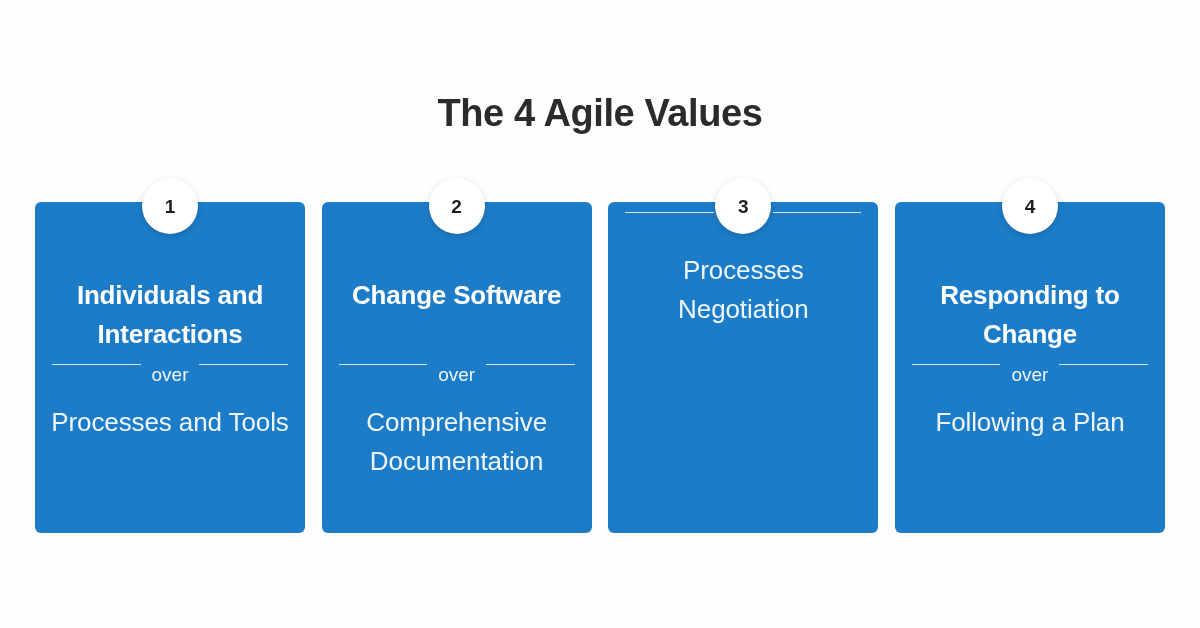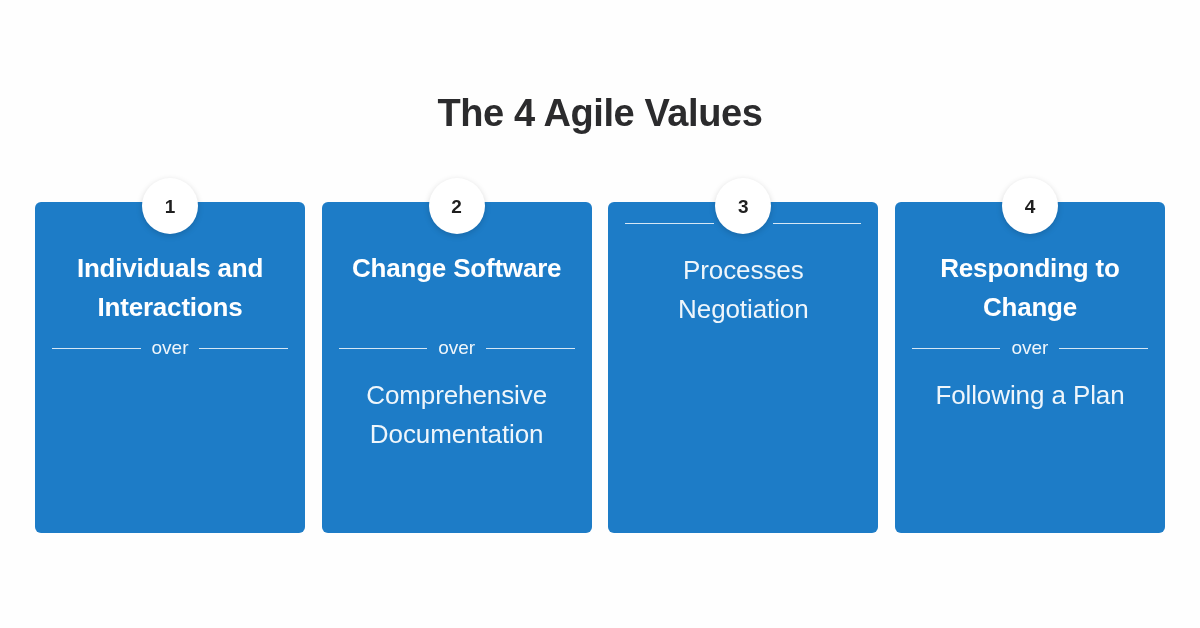--- a/index.html
+++ b/index.html
@@ -78,40 +78,39 @@
     align-items: center;
     justify-content: center;
     font-size: 19px;
     font-weight: 700;
     color: #1f1f1f;
     line-height: 1;
     z-index: 3;
   }
 
   .card-heading {
-    margin-top: 47px;
+    margin-top: 74px;
     width: 100%;
     text-align: center;
     font-size: 26px;
     font-weight: 700;
     line-height: 39px;
     color: #ffffff;
     letter-spacing: -0.2px;
     min-height: 78px;
     display: flex;
     align-items: flex-start;
     justify-content: center;
   }
 
   .card-divider {
     margin-top: 10px;
     width: 236px;
     display: flex;
     flex-direction: row;
-    align-items: center;
     justify-content: center;
     gap: 11px;
   }
   .divider-rule {
     flex: 1 1 auto;
     height: 1px;
     background: rgba(255, 255, 255, 0.82);
   }
   .divider-word {
     flex: 0 0 auto;
@@ -142,20 +141,21 @@
   <div class="cards-row">
 
     <div class="value-card">
       <div class="card-badge">1</div>
       <div class="card-heading">Individuals and Interactions</div>
       <div class="card-divider">
         <span class="divider-rule"></span>
         <span class="divider-word">over</span>
         <span class="divider-rule"></span>
       </div>
+      <div class="card-subtext">Processes and Tools</div>
     </div>
 
     <div class="value-card">
       <div class="card-badge">2</div>
       <div class="card-heading">Change Software</div>
       <div class="card-divider">
         <span class="divider-rule"></span>
         <span class="divider-word">over</span>
         <span class="divider-rule"></span>
       </div>

